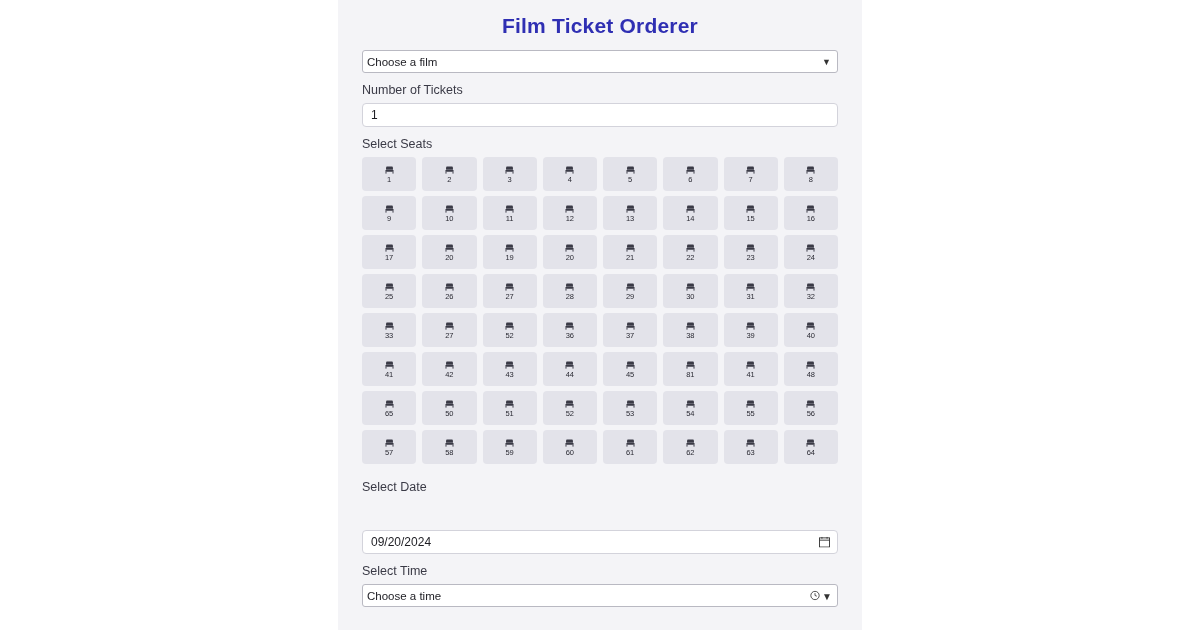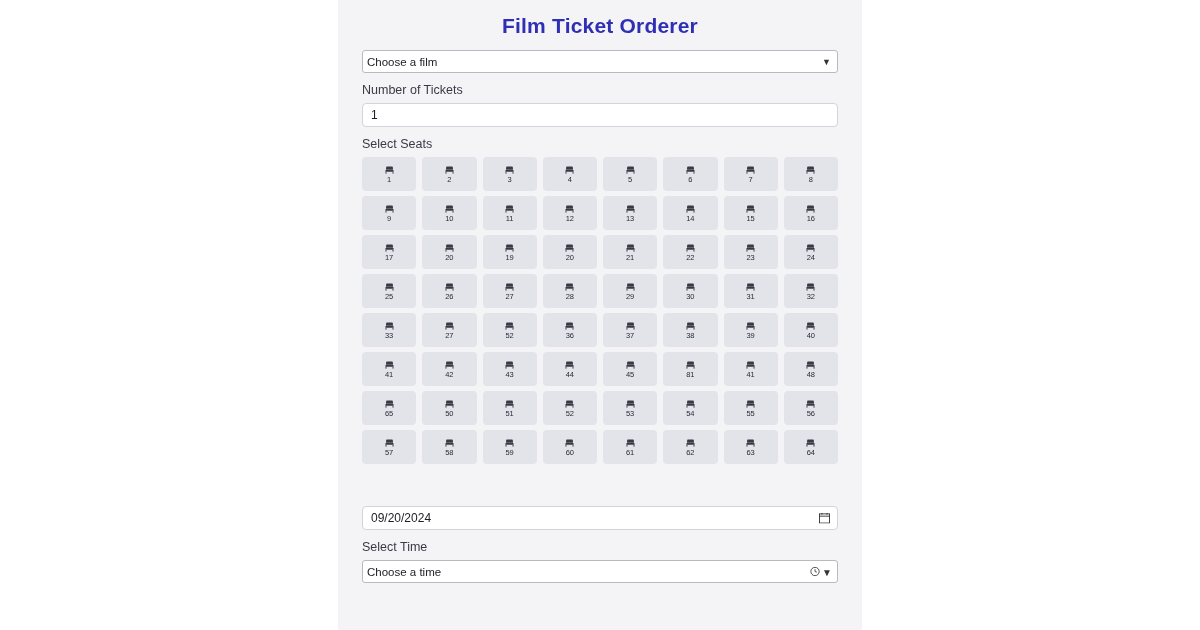--- a/index.html
+++ b/index.html
@@ -710,20 +710,21 @@
             <rect x="2" y="8.6" width="12" height="2.6" rx="0.8" fill="#3a3a46"></rect>
             <rect x="2.2" y="11.4" width="1.4" height="2.6" fill="#3a3a46"></rect>
             <rect x="12.4" y="11.4" width="1.4" height="2.6" fill="#3a3a46"></rect>
           </svg>
           <span class="num">64</span>
         </button>
       </div>
 
     <div class="spacer-sm"></div>
 
+    <div class="field-label">Select Date</div>
     <div class="date-wrap">
       <input class="ctrl" type="text" value="09/20/2024" style="">
       <svg class="cal-icon" viewBox="0 0 12 12">
         <rect x="0.5" y="1.5" width="11" height="10" fill="none" stroke="#333" stroke-width="1"></rect>
         <line x1="0.5" y1="4" x2="11.5" y2="4" stroke="#333" stroke-width="1"></line>
         <line x1="3.2" y1="0.5" x2="3.2" y2="2.4" stroke="#333" stroke-width="1"></line>
         <line x1="8.8" y1="0.5" x2="8.8" y2="2.4" stroke="#333" stroke-width="1"></line>
       </svg>
     </div>
 

